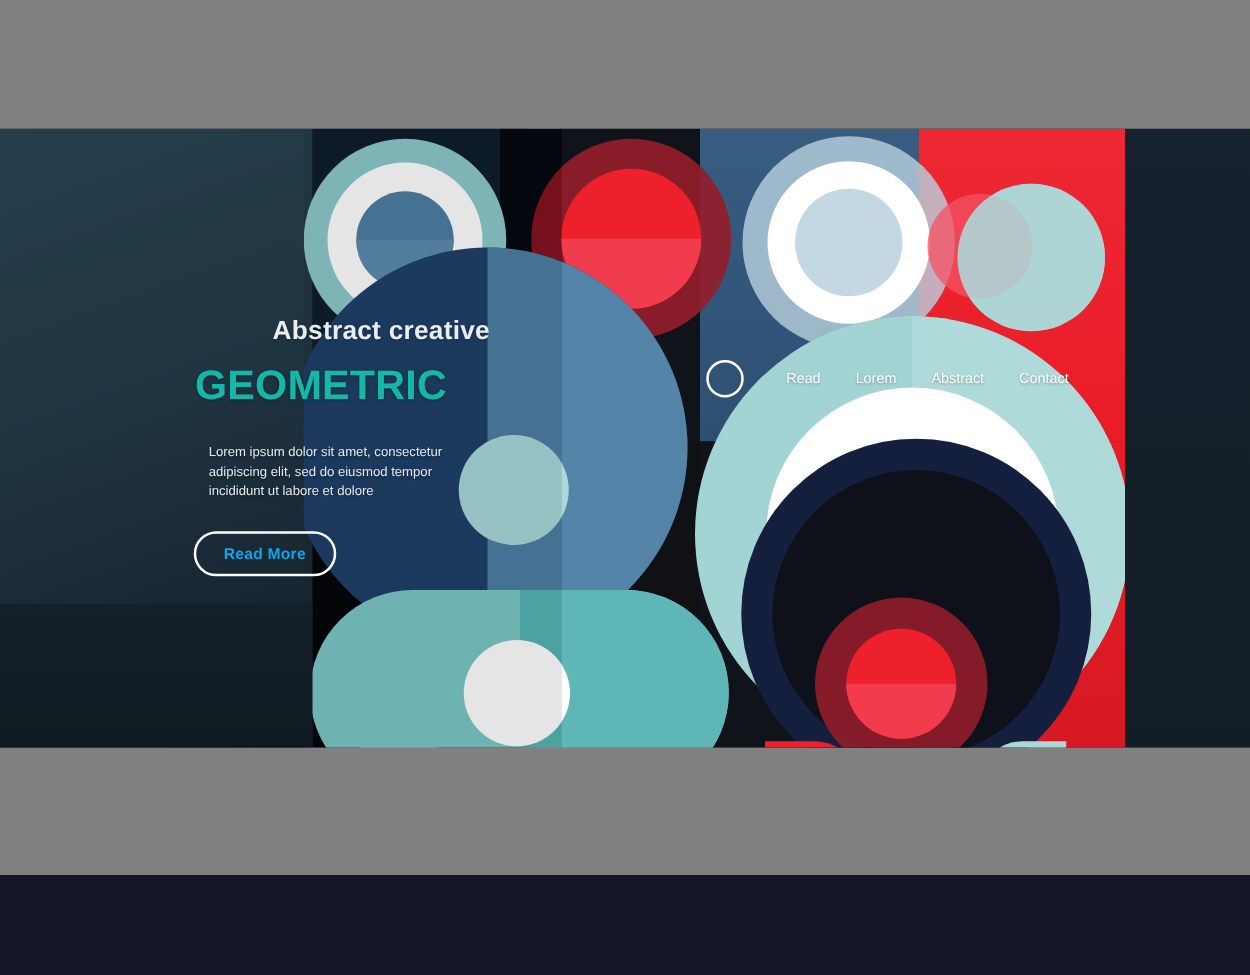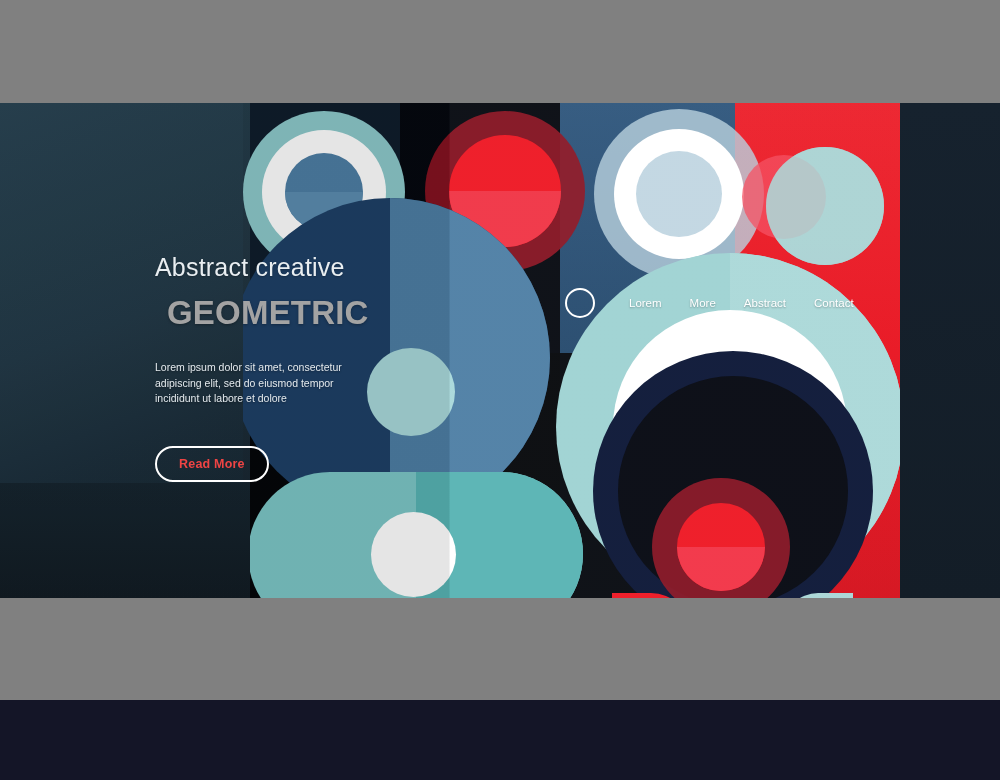--- a/index.html
+++ b/index.html
@@ -49,29 +49,29 @@
 
   
   .split-shade{position:absolute;left:0;top:0;width:900px;height:495px;
     background:linear-gradient(90deg,rgba(0,0,0,.10) 0%,rgba(0,0,0,.10) 49.9%,rgba(255,255,255,.045) 50%,rgba(255,255,255,.045) 100%);
     pointer-events:none;}
 
   .circ{position:absolute;border-radius:50%;}
 
   
   .copy{position:absolute;left:155px;top:150px;width:300px;z-index:40;color:#fff;}
-  .eyebrow{font-size:25px;font-weight:400;letter-spacing:.2px;color:#e9eef1;margin:0 0 14px 0;
-    text-shadow:0 1px 2px rgba(0,0,0,.25);}
-  .headline{font-size:33px;font-weight:700;line-height:1.04;margin:12px;letter-spacing:.2px;color:#a3a3a3;
+  .eyebrow{font-size:21px;font-weight:700;letter-spacing:.2px;color:#e9eef1;margin:0 0 14px 0;
+    text-shadow:0 1px 2px rgba(0,0,0,.25);text-align:center;}
+  .headline{font-size:33px;font-weight:700;line-height:1.04;margin:1px;letter-spacing:.2px;color:#14b8a6;
     text-shadow:0 1px 3px rgba(0,0,0,.3);}
   .headline span{display:block;}
-  .lede{font-size:10.5px;line-height:1.45;color:#e4eaee;margin:30px 0 0 0;width:200px;
+  .lede{font-size:10.5px;line-height:1.45;color:#e4eaee;margin:30px 0 0 12px;width:200px;
     text-shadow:0 1px 2px rgba(0,0,0,.35);}
-  .btn{display:inline-block;margin-top:40px;border:2px solid #fff;border-radius:20px;
-    padding:9px 22px 9px 22px;font-size:12.5px;font-weight:700;color:#ef4444;background:transparent;
+  .btn{display:inline-block;margin-top:24px;border:2px solid #fff;border-radius:20px;
+    padding:9px 22px 9px 22px;font-size:12.5px;font-weight:700;color:#0ea5e9;background:transparent;
     letter-spacing:.2px;cursor:pointer;}
 
   
   .nav{position:absolute;left:565px;top:185px;height:30px;display:flex;align-items:center;z-index:45;}
   .logo-ring{width:26px;height:26px;border:2px solid #fff;border-radius:50%;margin-right:34px;flex:0 0 auto;}
   .nav a{color:#fff;font-size:11.5px;text-decoration:none;margin-right:28px;
     text-shadow:0 1px 2px rgba(0,0,0,.3);white-space:nowrap;}
   .nav a:last-child{margin-right:0;}
 
   
@@ -147,22 +147,22 @@
 
       <div style="position:absolute;left:400px;top:0;width:22px;height:40px;background:#05080f;"></div>
 
       <div class="split-shade"></div>
 
       <div class="right-filler"></div>
     </div>
 
     <nav class="nav">
       <div class="logo-ring"></div>
+      <a href="#">Read</a>
       <a href="#">Lorem</a>
-      <a href="#">More</a>
       <a href="#">Abstract</a>
       <a href="#">Contact</a>
     </nav>
 
     <div class="copy">
       <p class="eyebrow">Abstract creative</p>
       <h1 class="headline">
         <span>GEOMETRIC</span>
       </h1>
       <p class="lede">Lorem ipsum dolor sit amet, consectetur adipiscing elit, sed do eiusmod tempor incididunt ut labore et dolore</p>

